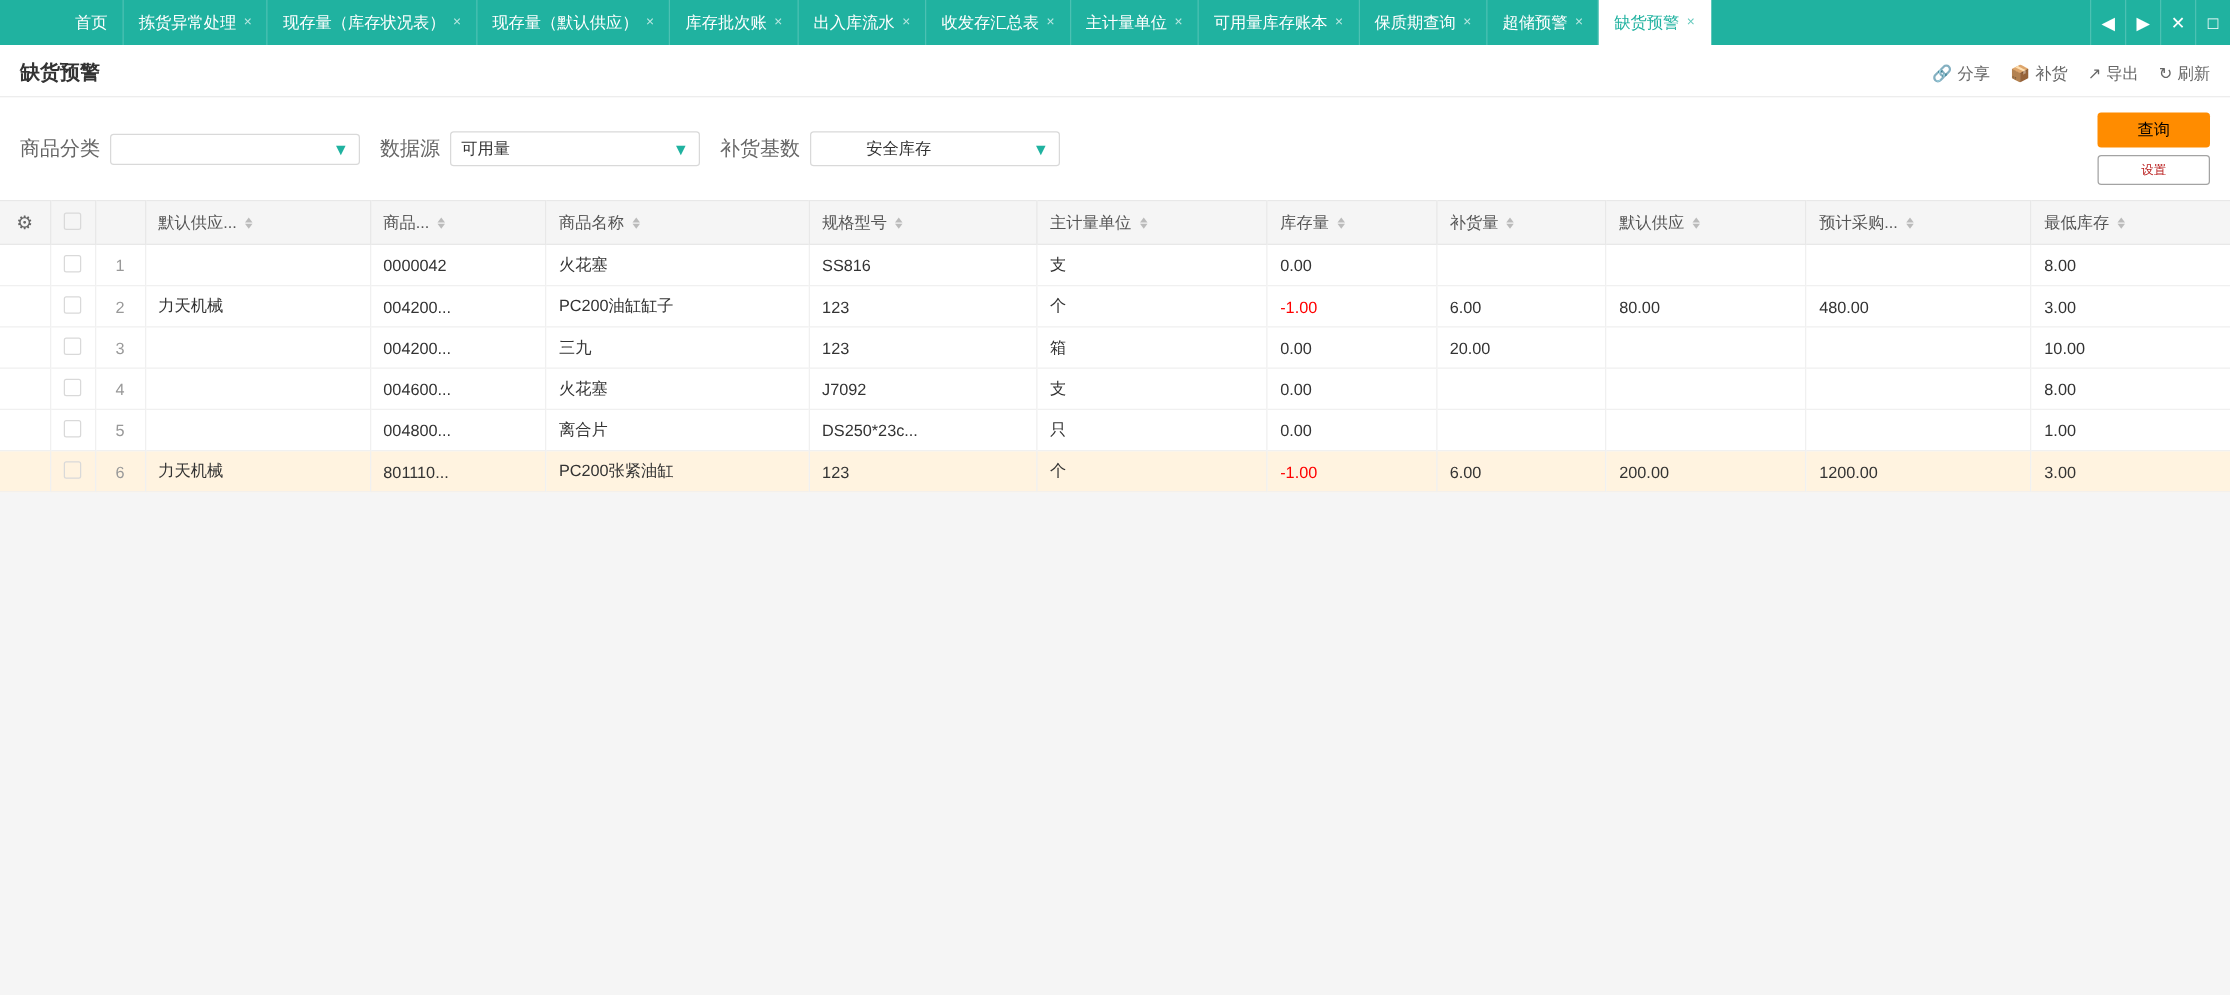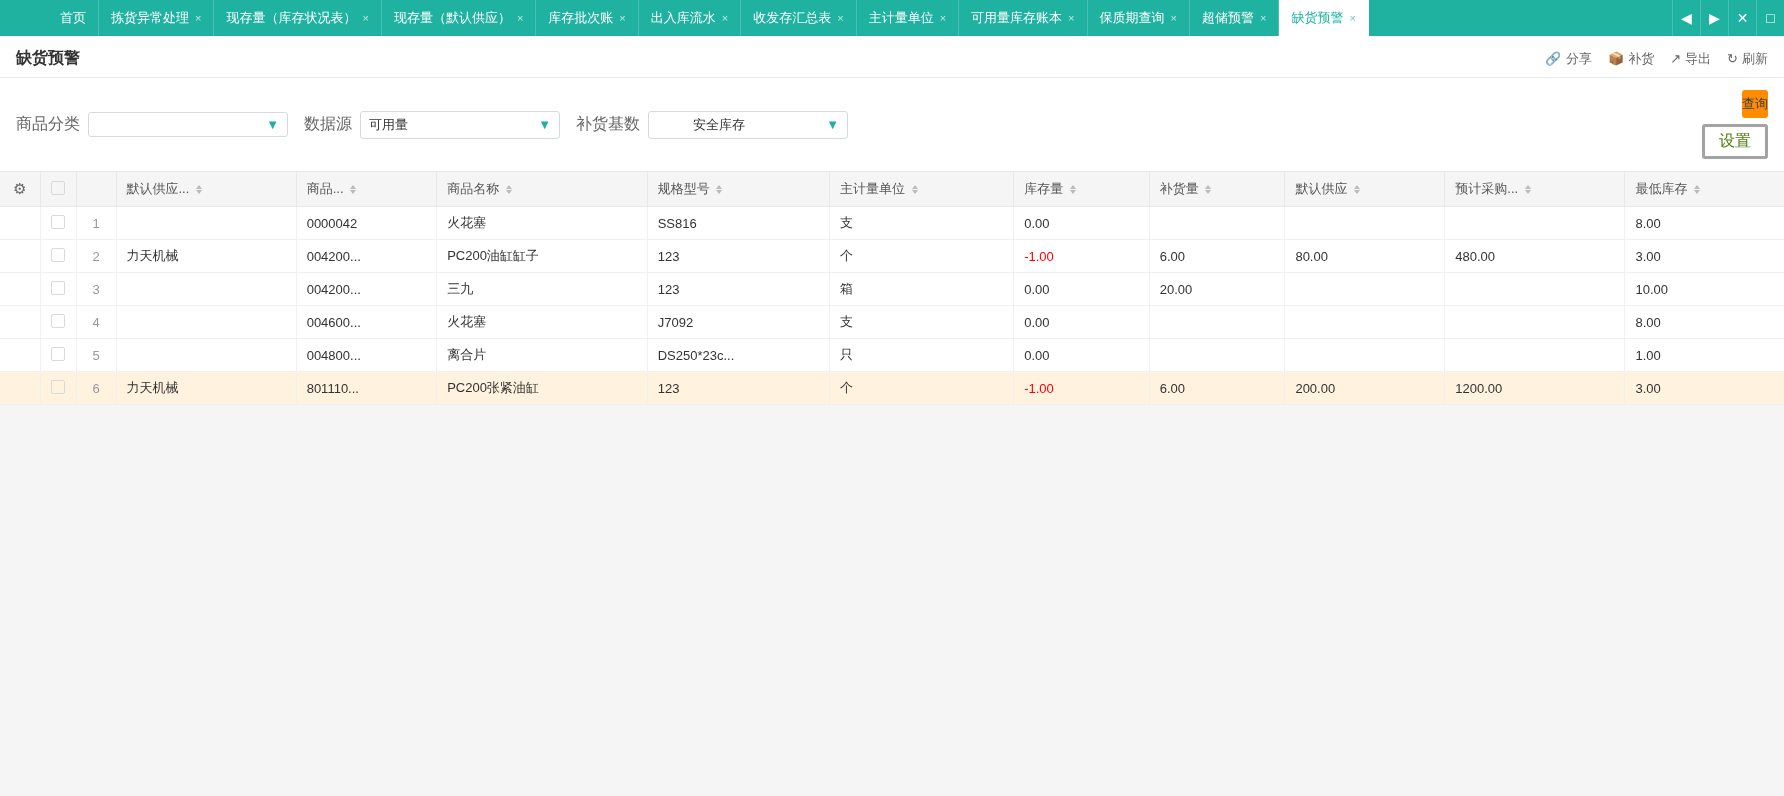--- a/index.html
+++ b/index.html
@@ -121,36 +121,36 @@
       cursor: pointer;
       min-width: 180px;
       justify-content: space-between;
       font-size: 13px;
       color: #333;
     }
     .filter-select .arrow { color: #20b2a0; margin-left: 8px; }
     .filter-value { color: #333; }
     .btn-query {
       background: #ff8c00;
-      color: #404040;
+      color: #000000;
       border: none;
       border-radius: 3px;
-      padding: 5px 0;
+      padding: 5px 32px;
       cursor: pointer;
       font-size: 13px;
       margin-left: auto;
     }
     .btn-settings {
       background: #fff;
-      color: #4d7c0f;
-      border: 3px solid #a3a3a3;
+      color: #b91c1c;
+      border: 1px solid #a3a3a3;
       border-radius: 3px;
       padding: 4px 14px;
       cursor: pointer;
-      font-size: 16px;
+      font-size: 10px;
     }
     .btn-area {
       display: flex;
       flex-direction: column;
       gap: 6px;
       margin-left: auto;
     }
 
     
     .table-container {

